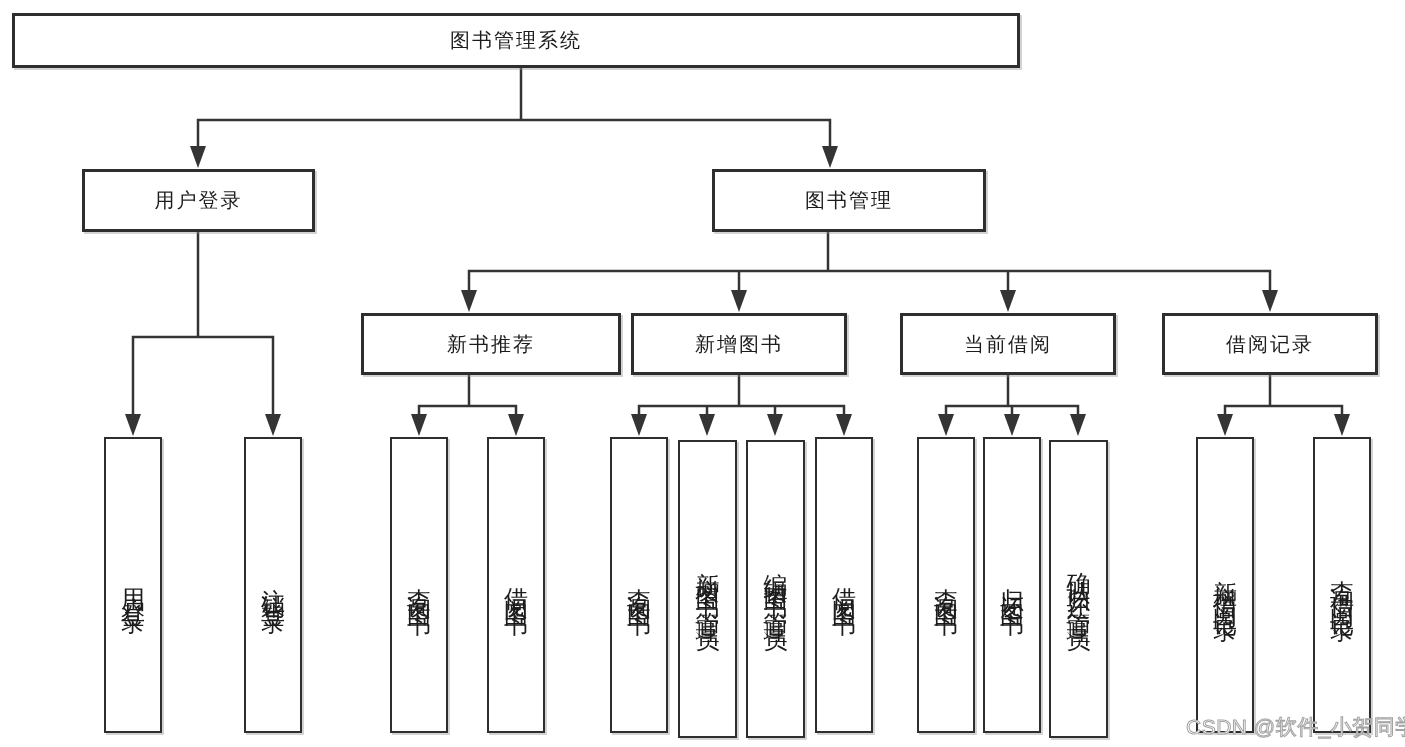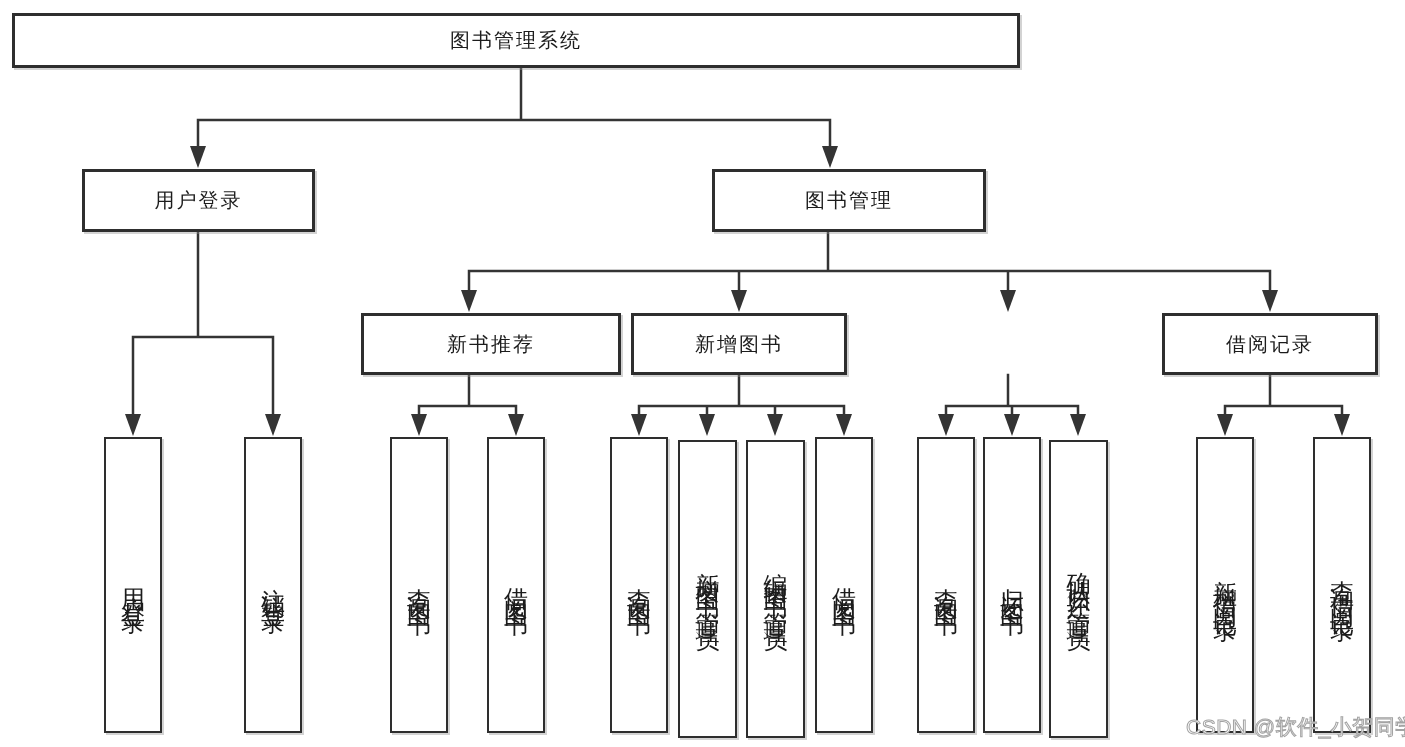--- a/index.html
+++ b/index.html
@@ -95,20 +95,23 @@
   <div class="node hlabel" style="left:712px;top:169px;width:274px;height:63px">
     <span>图书管理</span>
   </div>
 
   <div class="node hlabel" style="left:361px;top:313px;width:260px;height:62px">
     <span>新书推荐</span>
   </div>
   <div class="node hlabel" style="left:631px;top:313px;width:216px;height:62px">
     <span>新增图书</span>
   </div>
+  <div class="node hlabel" style="left:900px;top:313px;width:216px;height:62px">
+    <span>当前借阅</span>
+  </div>
   <div class="node hlabel" style="left:1162px;top:313px;width:216px;height:62px">
     <span>借阅记录</span>
   </div>
 
   <div class="node leaf" style="left:104px;top:437px;width:58px;height:296px">
     <span>用户登录</span>
   </div>
   <div class="node leaf" style="left:244px;top:437px;width:58px;height:296px">
     <span>注销登录</span>
   </div>

